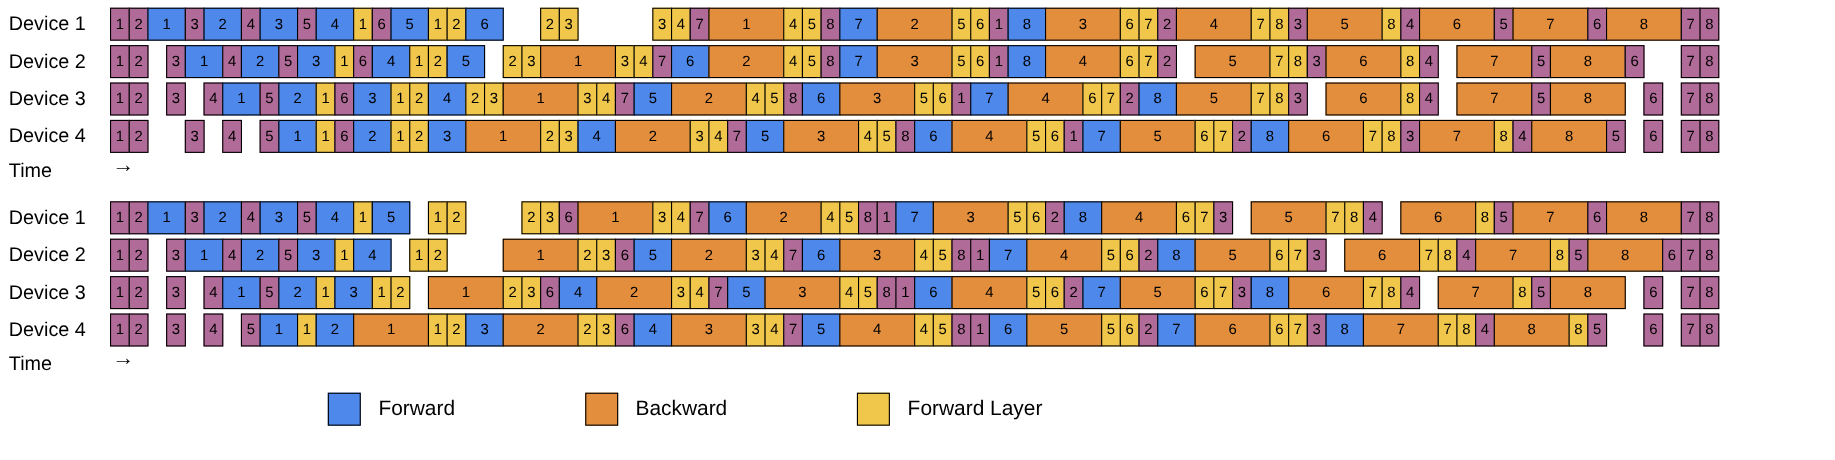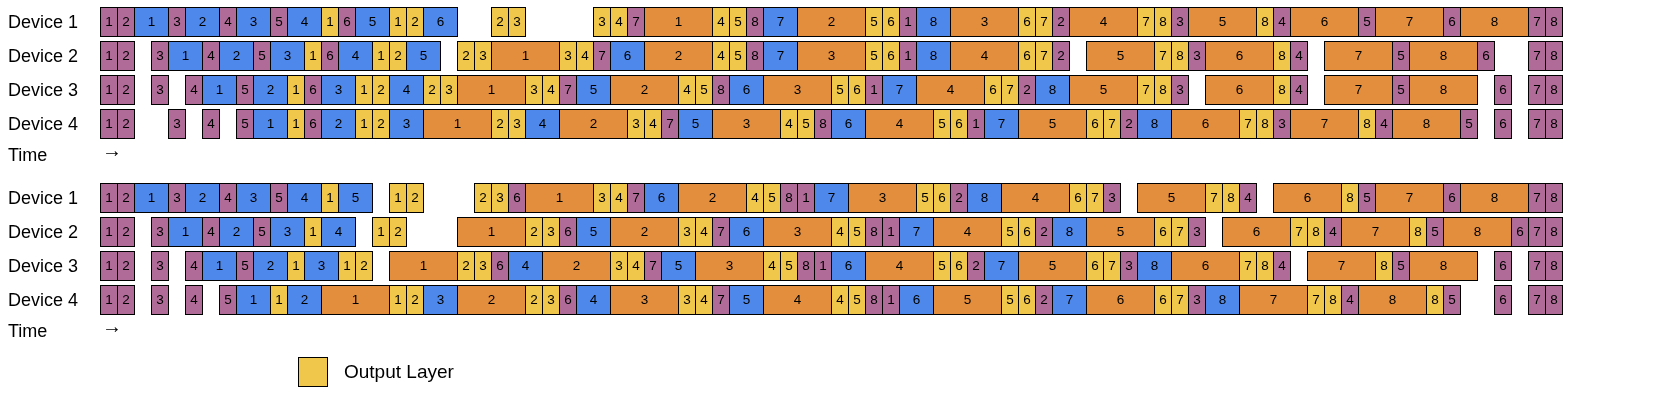--- a/index.html
+++ b/index.html
@@ -453,17 +453,25 @@
           <div class="block" style="left: 1445px; width: 18px; background: rgb(177, 107, 152);">8</div>
         </div>
       </div>
       <div class="time-row">
         <span class="row-label">Time</span>
         <span class="arrow">→</span>
       </div>
     </div>
     <div class="legend">
       <div class="legend-item">
+        <span class="legend-swatch" style="background: rgb(78, 136, 234);"></span>
+        <span class="legend-label">Forward</span>
+      </div>
+      <div class="legend-item">
+        <span class="legend-swatch" style="background: rgb(227, 142, 61);"></span>
+        <span class="legend-label">Backward</span>
+      </div>
+      <div class="legend-item">
         <span class="legend-swatch" style="background: rgb(240, 198, 75);"></span>
-        <span class="legend-label">Output Layer</span>
+        <span class="legend-label">Forward Layer</span>
       </div>
     </div>
   </div>
 
 </body></html>

